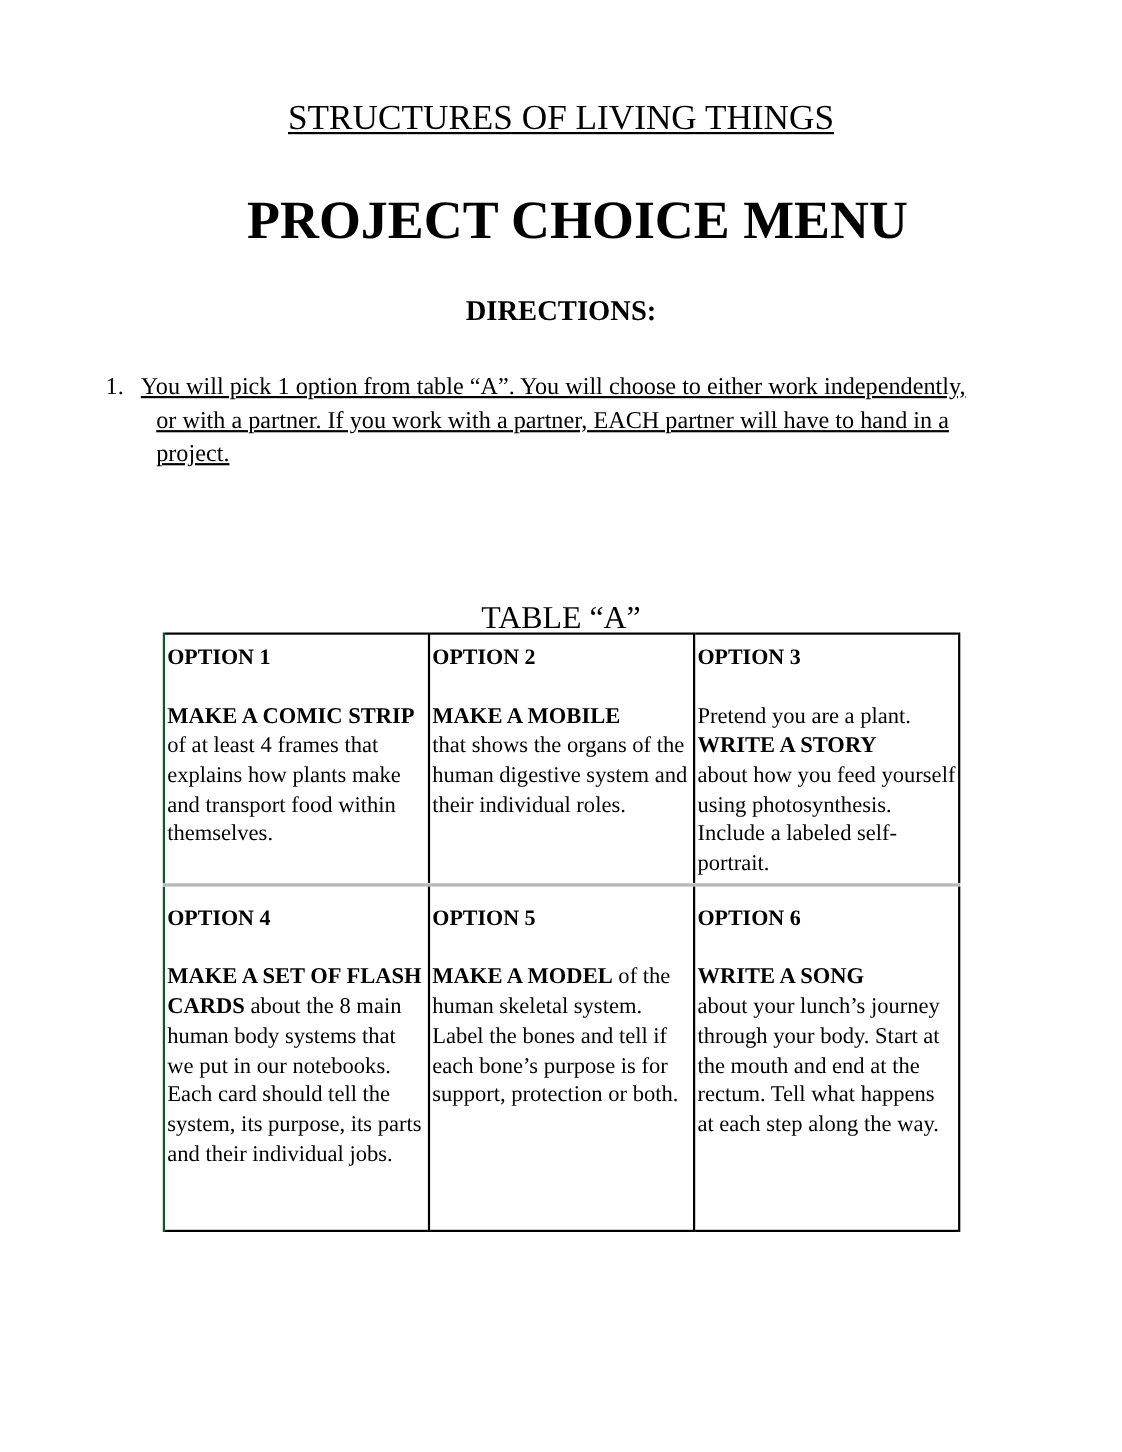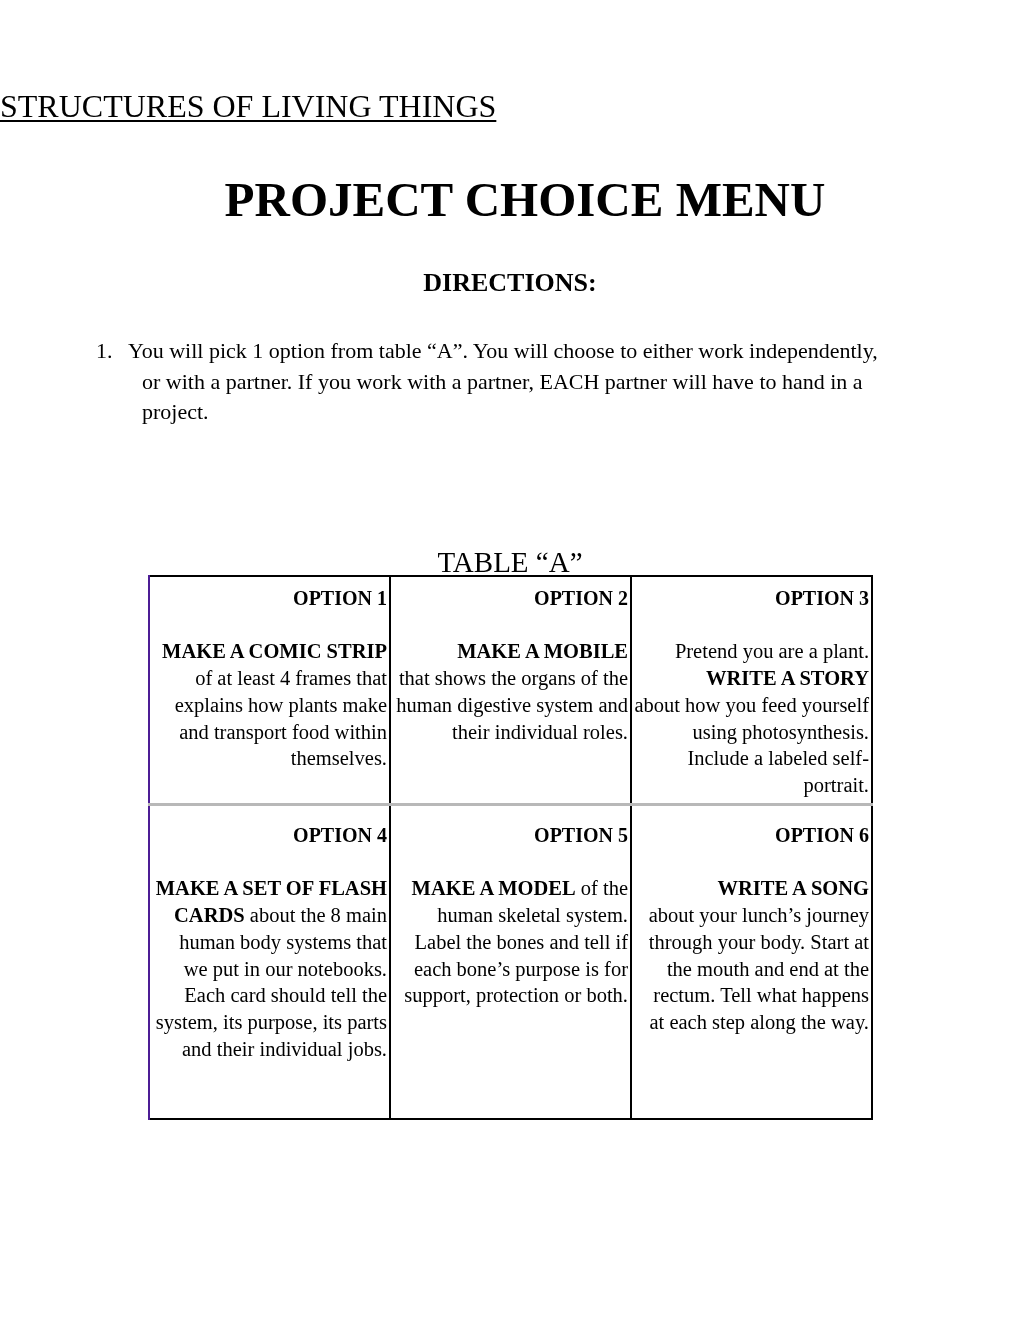--- a/index.html
+++ b/index.html
@@ -13,20 +13,21 @@
       position: relative;
       font-family: "Liberation Serif", "DejaVu Serif", serif;
       color: #000;
       overflow: hidden;
     }
     .subtitle {
       position: absolute;
       top: 86px;
       left: 0;
       width: 1020px;
+      text-align: center;
       font-size: 32px;
       text-decoration: underline;
       text-underline-offset: 3px;
       text-decoration-thickness: 2px;
       line-height: 40px;
     }
     .title {
       position: absolute;
       top: 170px;
       left: 0;
@@ -50,20 +51,21 @@
     .directions-list {
       position: absolute;
       top: 336px;
       left: 96px;
       width: 800px;
       margin: 0;
       padding: 0;
       list-style: none;
       font-size: 22px;
       line-height: 30.5px;
+      text-decoration: underline;
     }
     .directions-list li {
       position: relative;
       padding-left: 46px;
       text-indent: -46px;
     }
     .directions-list li .num {
       display: inline-block;
       width: 32px;
       text-indent: 0;
@@ -80,24 +82,24 @@
     table.options {
       position: absolute;
       top: 575px;
       left: 148px;
       width: 725px;
       border-collapse: collapse;
       table-layout: fixed;
       border: 2px solid #000;
     }
     table.options td {
-      border-left: 2px solid #4c1d95;
+      border-left: 2px solid #14532d;
       border-right: 2px solid #000;
       vertical-align: top;
-      text-align: right;
+      text-align: left;
       font-size: 20.5px;
       line-height: 26.7px;
       padding: 8px 2px 0 2px;
     }
     table.options tr.row1 td {
       height: 218px;
       border-bottom: 3px solid #b8b8b8;
     }
     table.options tr.row2 td {
       height: 296px;

